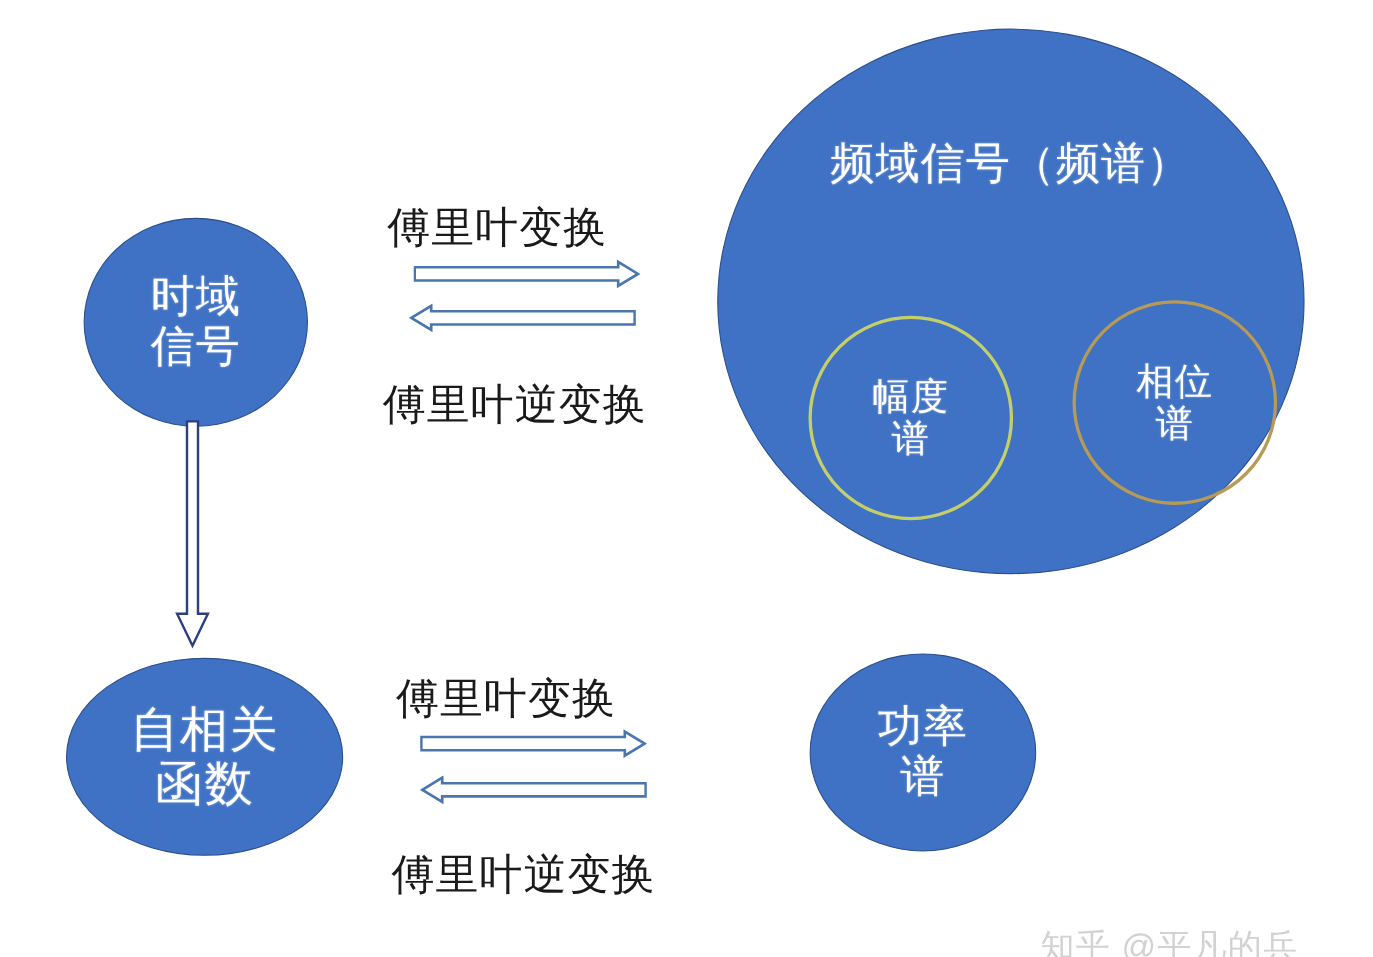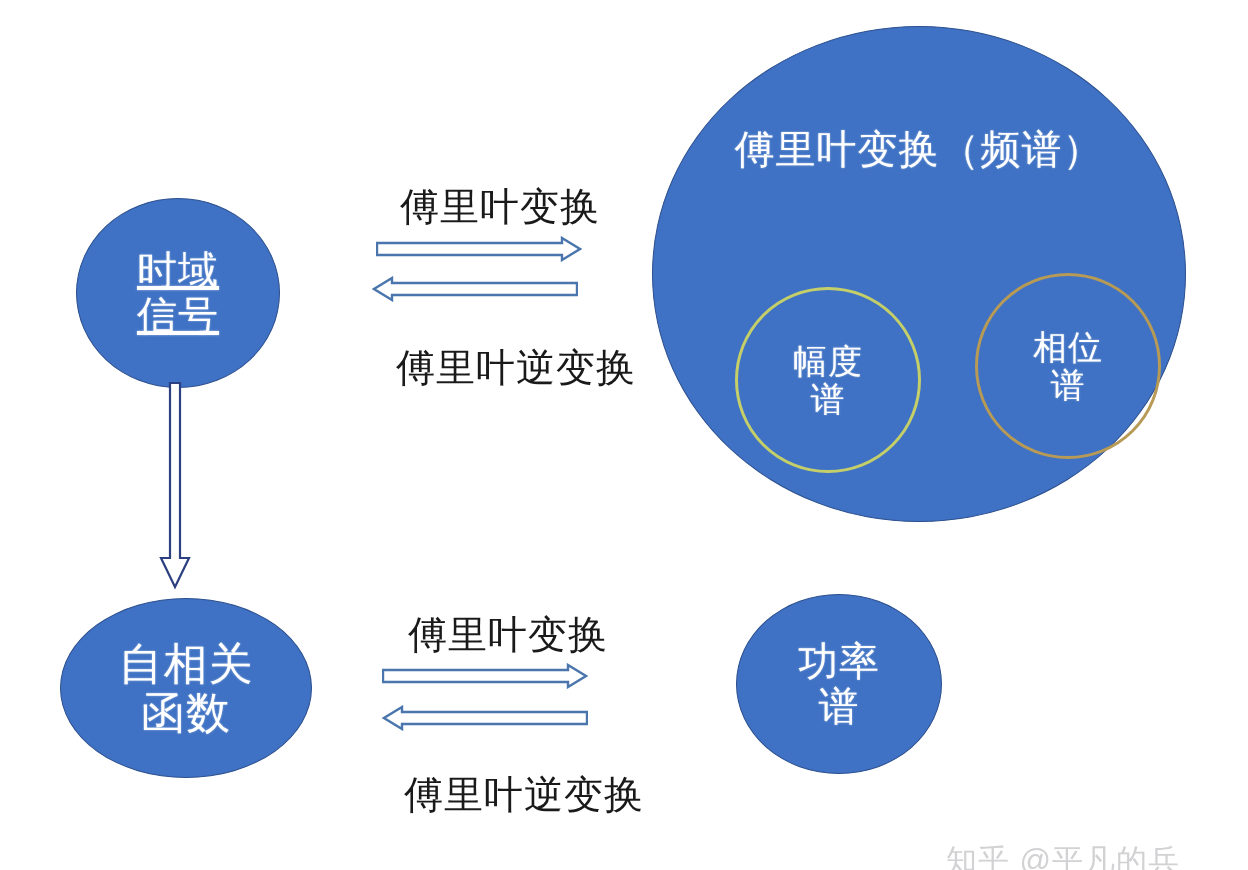--- a/index.html
+++ b/index.html
@@ -35,21 +35,20 @@
     letter-spacing: 1px;
     text-shadow: 0 0 2px rgba(255,255,255,.55);
   }
   .node .line { display: block; white-space: nowrap; }
 
   
   #time-domain {
     left: 76px; top: 198px;
     width: 204px; height: 190px;
     font-size: 40px;
-    text-decoration: underline;
   }
 
   
   #autocorr {
     left: 60px; top: 598px;
     width: 252px; height: 180px;
     font-size: 44px;
   }
 
   
@@ -102,21 +101,20 @@
     border: 3px solid #b79a55;
   }
 
   
   .arrow-label {
     position: absolute;
     color: #1a1a1a;
     font-size: 39px;
     white-space: nowrap;
     letter-spacing: 1px;
-    margin-left: 48px;
   }
   #lbl-ft-top     { left: 352px; top: 180px; }
   #lbl-ift-top    { left: 348px; top: 341px; }
   #lbl-ft-bot     { left: 360px; top: 608px; }
   #lbl-ift-bot    { left: 356px; top: 768px; }
 
   
   .harrow { position: absolute; }
   .varrow { position: absolute; }
 
@@ -150,21 +148,21 @@
     <span class="line">自相关</span>
     <span class="line">函数</span>
   </div>
 
   <div class="node" id="power-spectrum">
     <span class="line">功率</span>
     <span class="line">谱</span>
   </div>
 
   <div class="node" id="freq-domain">
-    <div id="freq-title">傅里叶变换（频谱）</div>
+    <div id="freq-title">频域信号（频谱）</div>
 
     <div class="subnode" id="amp-spectrum">
       <span class="line">幅度</span>
       <span class="line">谱</span>
     </div>
 
     <div class="subnode" id="phase-spectrum">
       <span class="line">相位</span>
       <span class="line">谱</span>
     </div>

